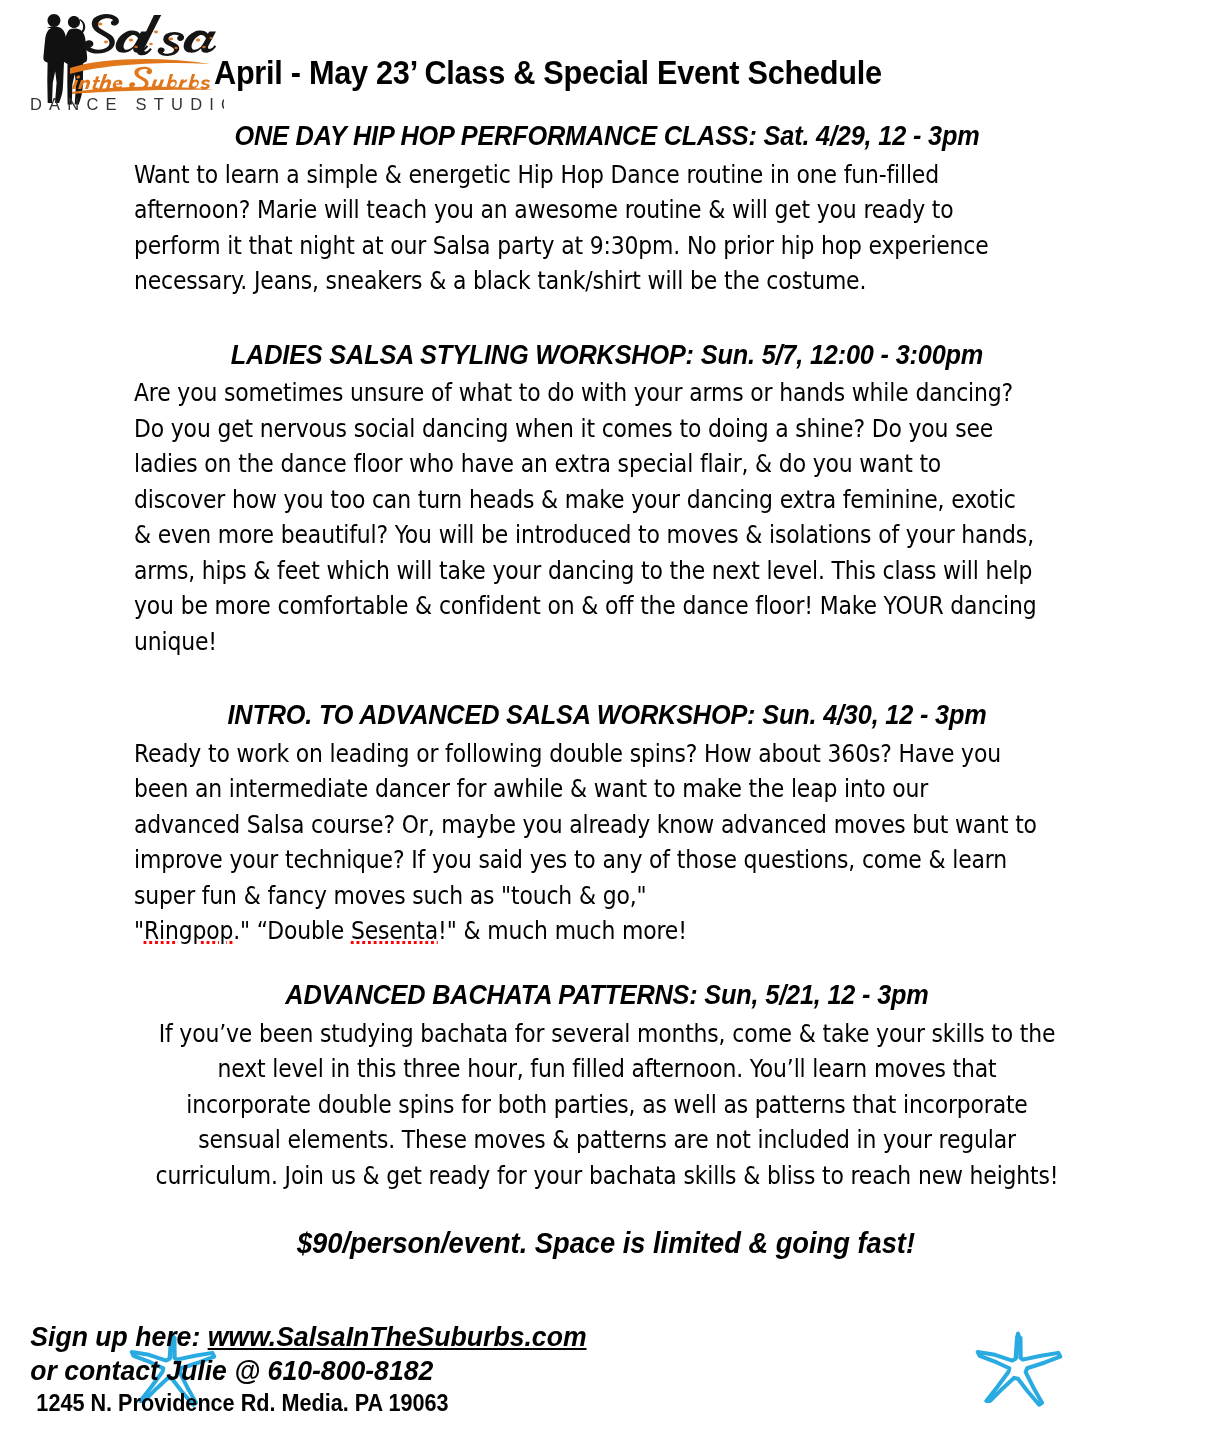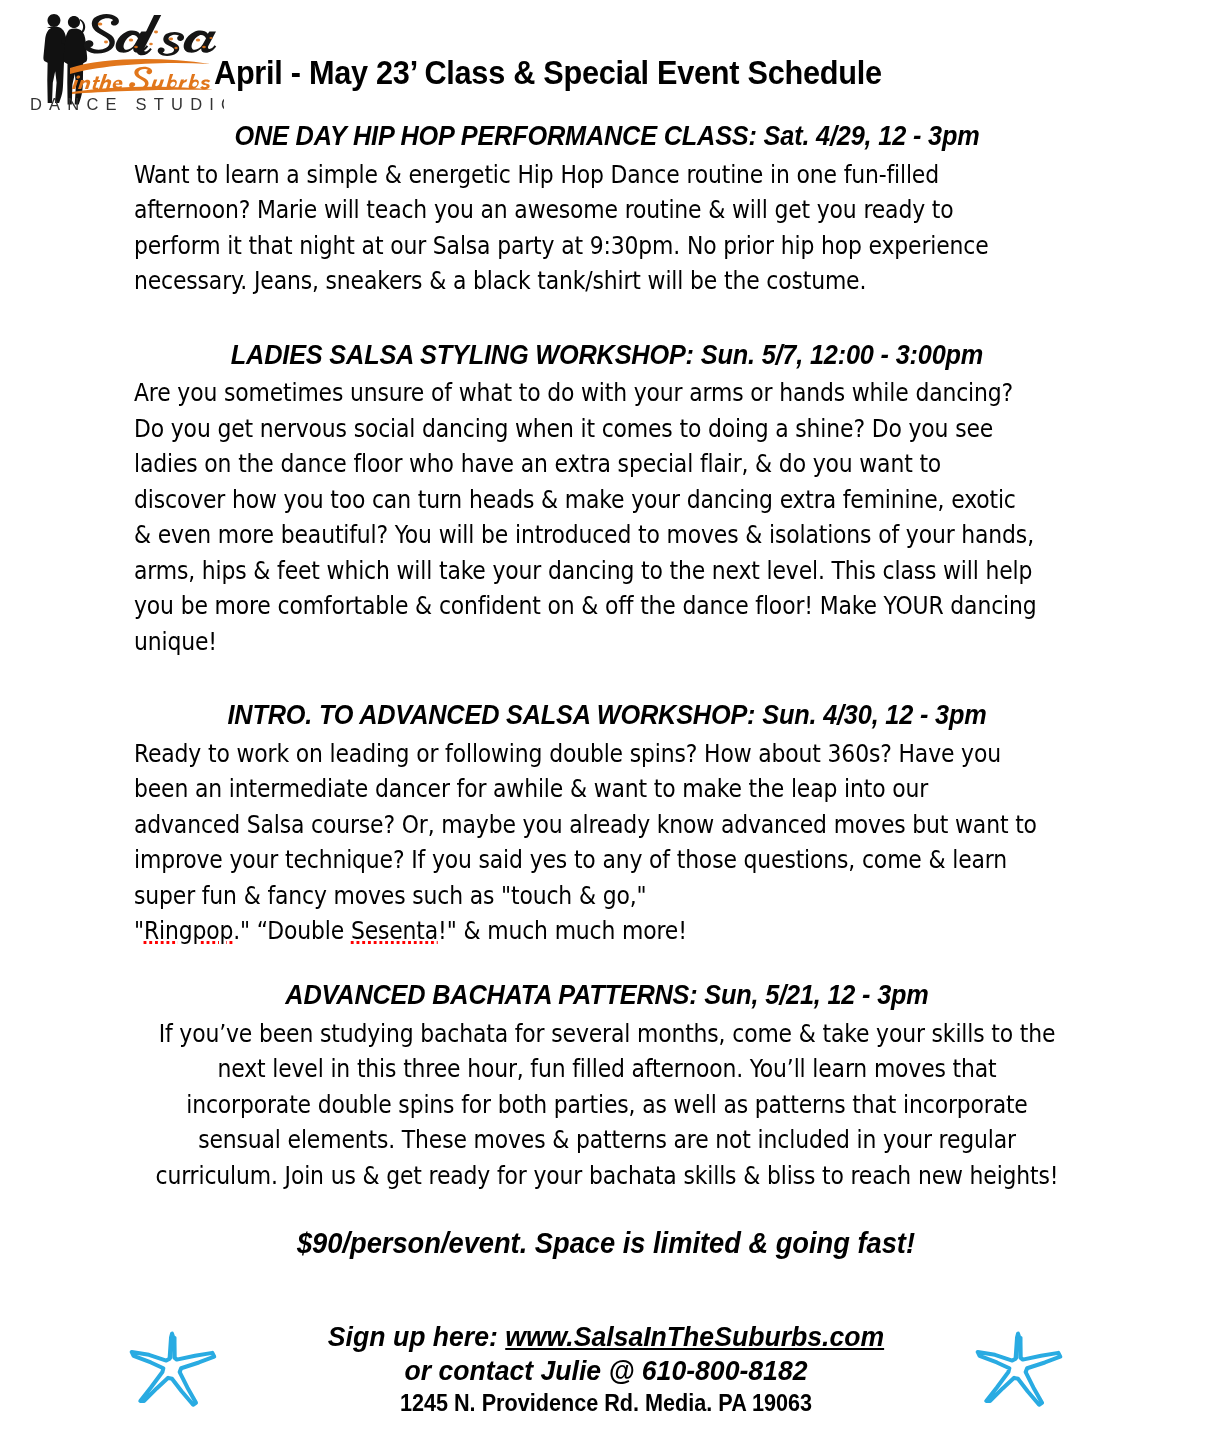--- a/index.html
+++ b/index.html
@@ -114,21 +114,20 @@
     left: 0;
     top: 1320px;
     width: 1212px;
     height: 126px;
   }
   .footer-text {
     position: absolute;
     left: 0;
     top: 0;
     width: 1212px;
-    text-align: center;
   }
   .signup-line {
     font-family: "Liberation Sans", sans-serif;
     font-style: italic;
     font-weight: bold;
     font-size: 28px;
     white-space: nowrap;
     transform: scaleX(0.95);
     line-height: 34px;
   }

